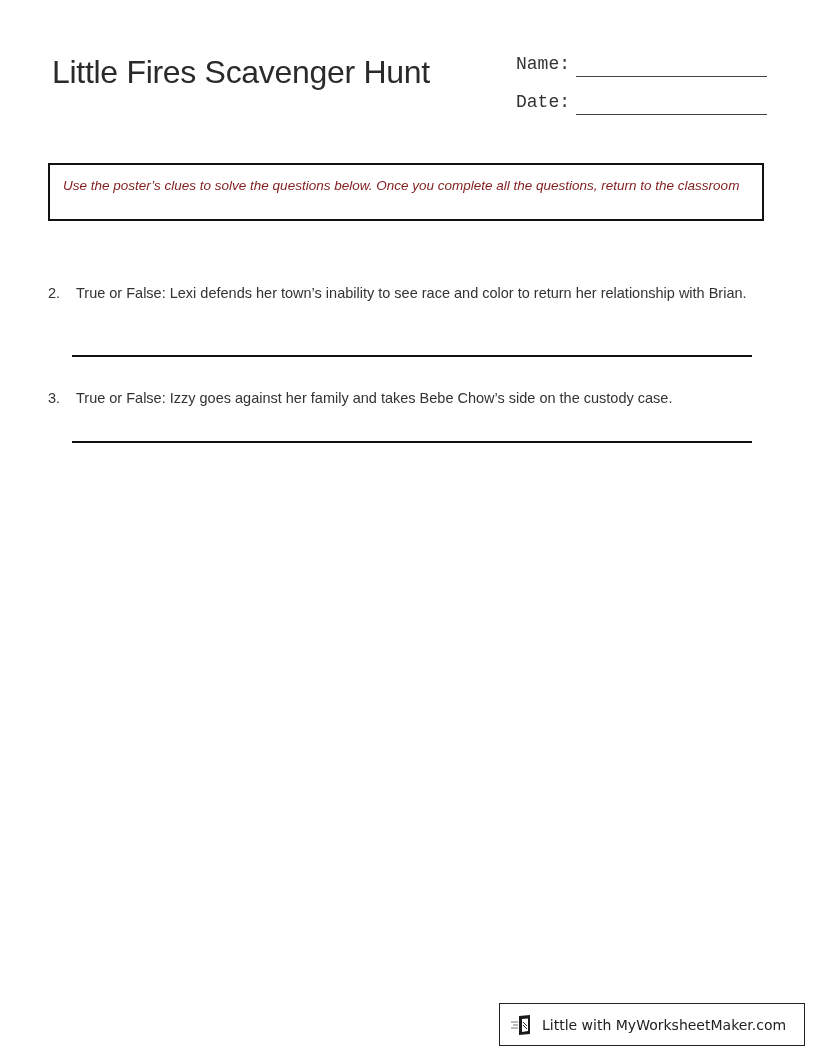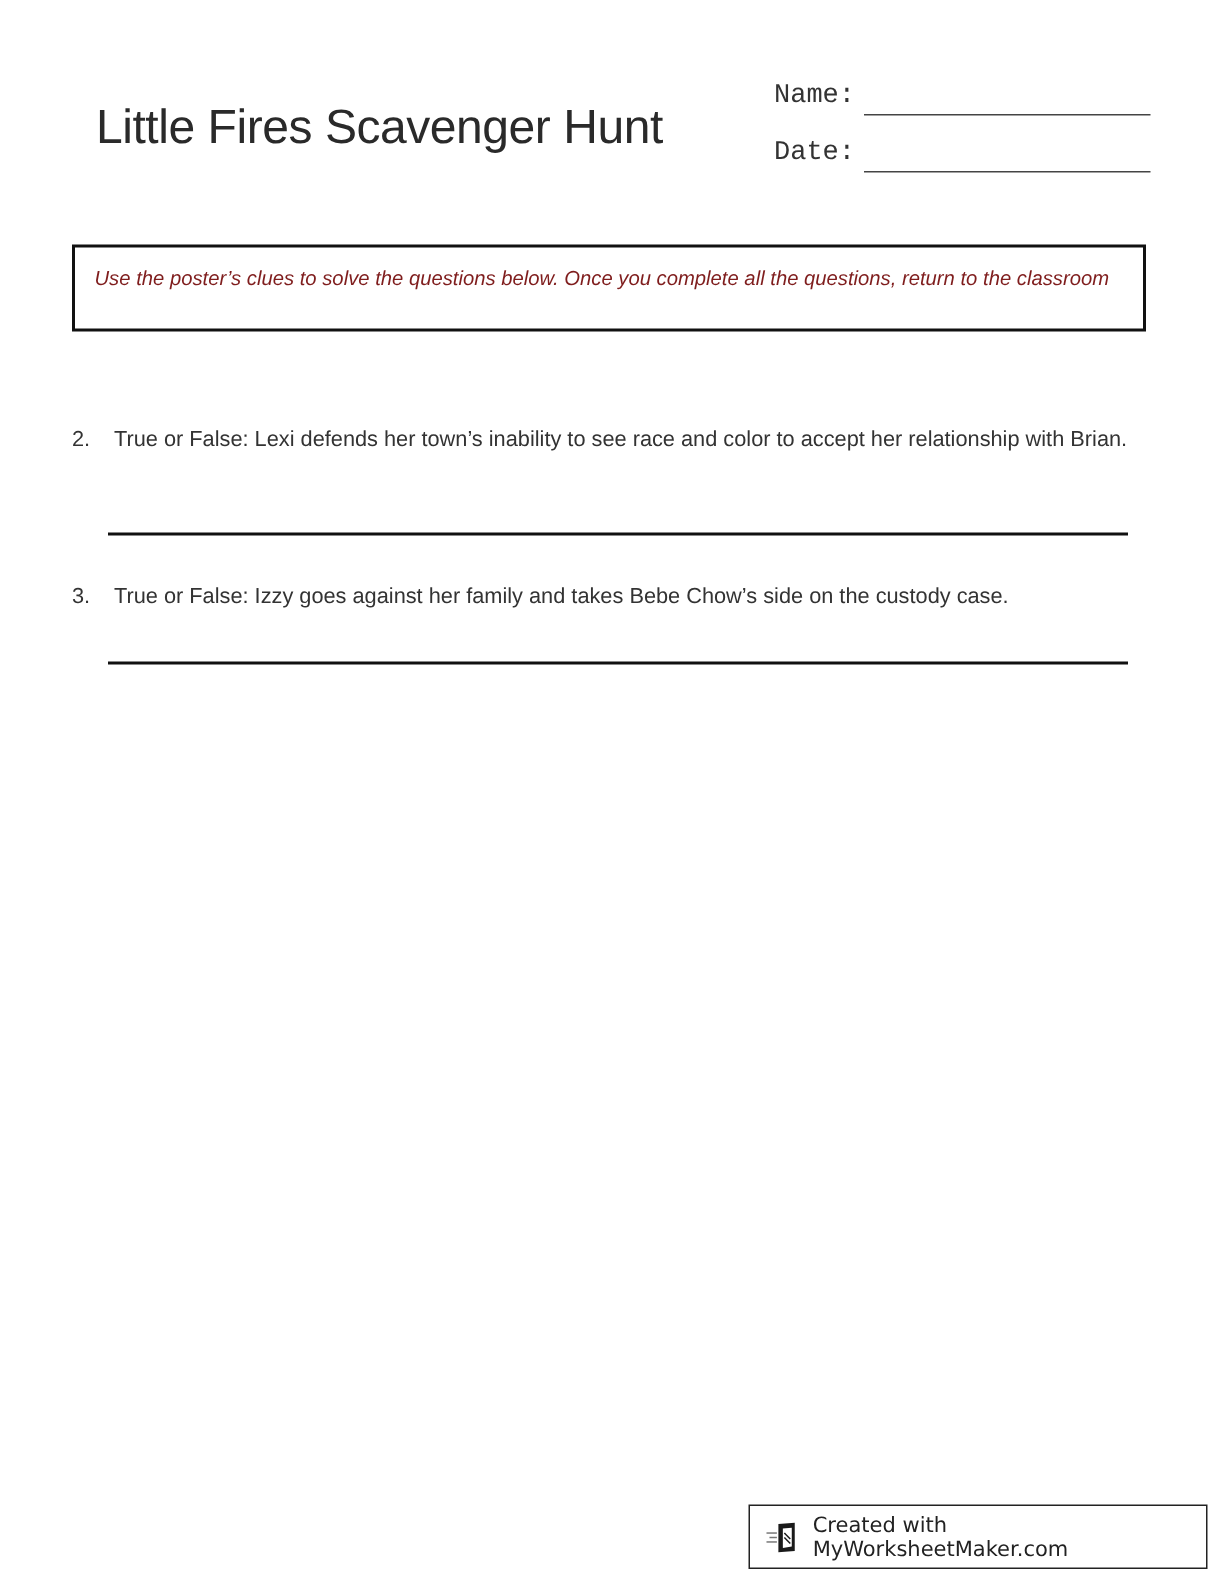--- a/index.html
+++ b/index.html
@@ -3,21 +3,21 @@
   <meta charset="utf-8">
   <style>
     html, body { margin: 0; padding: 0; background: #ffffff; }
     body {
       width: 816px; height: 1056px; position: relative; overflow: hidden;
       font-family: "DejaVu Sans", "Liberation Sans", sans-serif; color: #2b2b2b;
     }
     .title {
       position: absolute; left: 48px; top: 48px;
       font-size: 32px; font-weight: normal; letter-spacing: -0.3px;
-      color: #2a2a2a; margin: 16px; line-height: 40px;
+      color: #2a2a2a; margin: 4px; line-height: 40px;
       font-family: "Liberation Sans", sans-serif;
     }
     .field { position: absolute; display: flex; align-items: flex-end; }
     .field-label {
       font-size: 18px; color: #333; text-align: right; width: 60px;
       line-height: 22px; font-family: Liberation Mono, monospace;
     }
     .field-line {
       width: 191px; height: 0; border-bottom: 1.5px solid #444;
       margin-left: 6px; margin-bottom: -2px;
@@ -68,21 +68,21 @@
 <div class="field date-field">
   <span class="field-label">Date:</span>
   <span class="field-line"></span>
 </div>
 
 <div class="instructions">Use the poster’s clues to solve the questions below. Once you complete all the questions, return to the classroom</div>
 
 <div class="question q2">
   <div class="q-row">
     <span class="q-num">2.</span>
-    <span class="q-text">True or False: Lexi defends her town’s inability to see race and color to accept her relationship with Brian.</span>
+    <span class="q-text">True or False: Lexi defends her town’s inability to see race and color to return her relationship with Brian.</span>
   </div>
 </div>
 <div class="answer-line line2"></div>
 
 <div class="question q3">
   <div class="q-row">
     <span class="q-num">3.</span>
     <span class="q-text">True or False: Izzy goes against her family and takes Bebe Chow’s side on the custody case.</span>
   </div>
 </div>
@@ -91,14 +91,14 @@
 <div class="footer">
   <svg class="footer-icon" viewBox="0 0 26 22">
     <line x1="1" y1="8" x2="8" y2="8" stroke="#777" stroke-width="1"></line>
     <line x1="3" y1="11" x2="8" y2="11" stroke="#777" stroke-width="1"></line>
     <line x1="1" y1="14" x2="8" y2="14" stroke="#777" stroke-width="1"></line>
     <polygon points="9,2 20,1 20,20 9,21" fill="#1a1a1a"></polygon>
     <polygon points="12,5 18,4.5 18,17 12,18" fill="#ffffff"></polygon>
     <line x1="13" y1="8" x2="17" y2="12" stroke="#1a1a1a" stroke-width="1"></line>
     <line x1="13" y1="11" x2="17" y2="15" stroke="#1a1a1a" stroke-width="1"></line>
   </svg>
-  <span class="footer-text">Created with MyWorksheetMaker.com</span>
+  <span class="footer-text">Little with MyWorksheetMaker.com</span>
 </div>
 
 </body></html>

